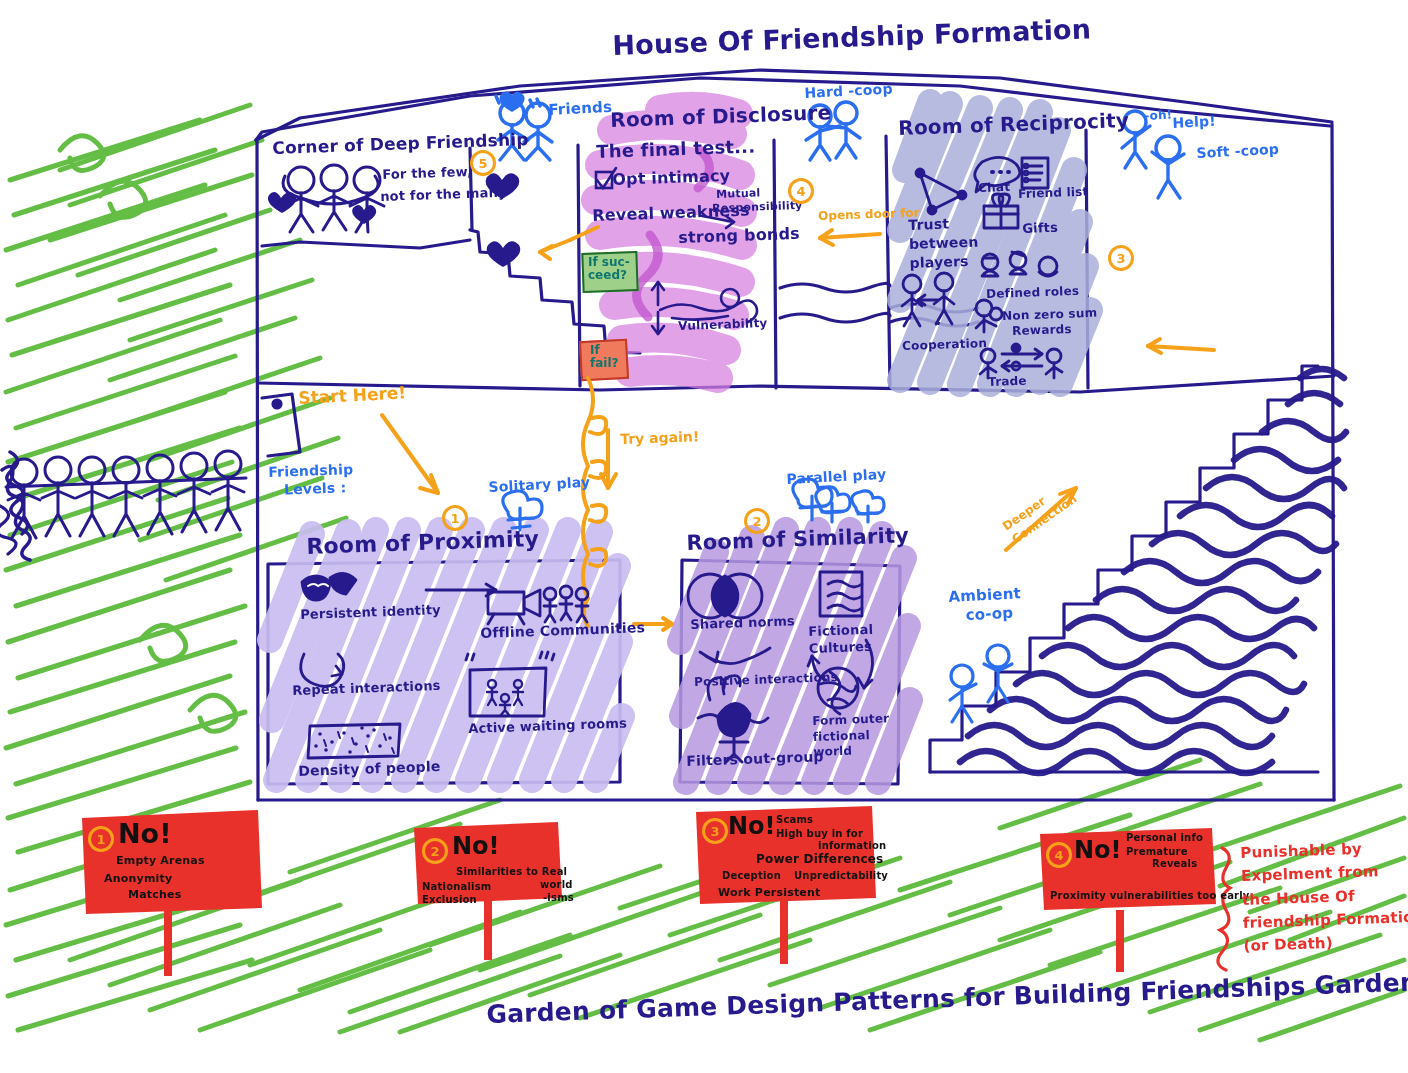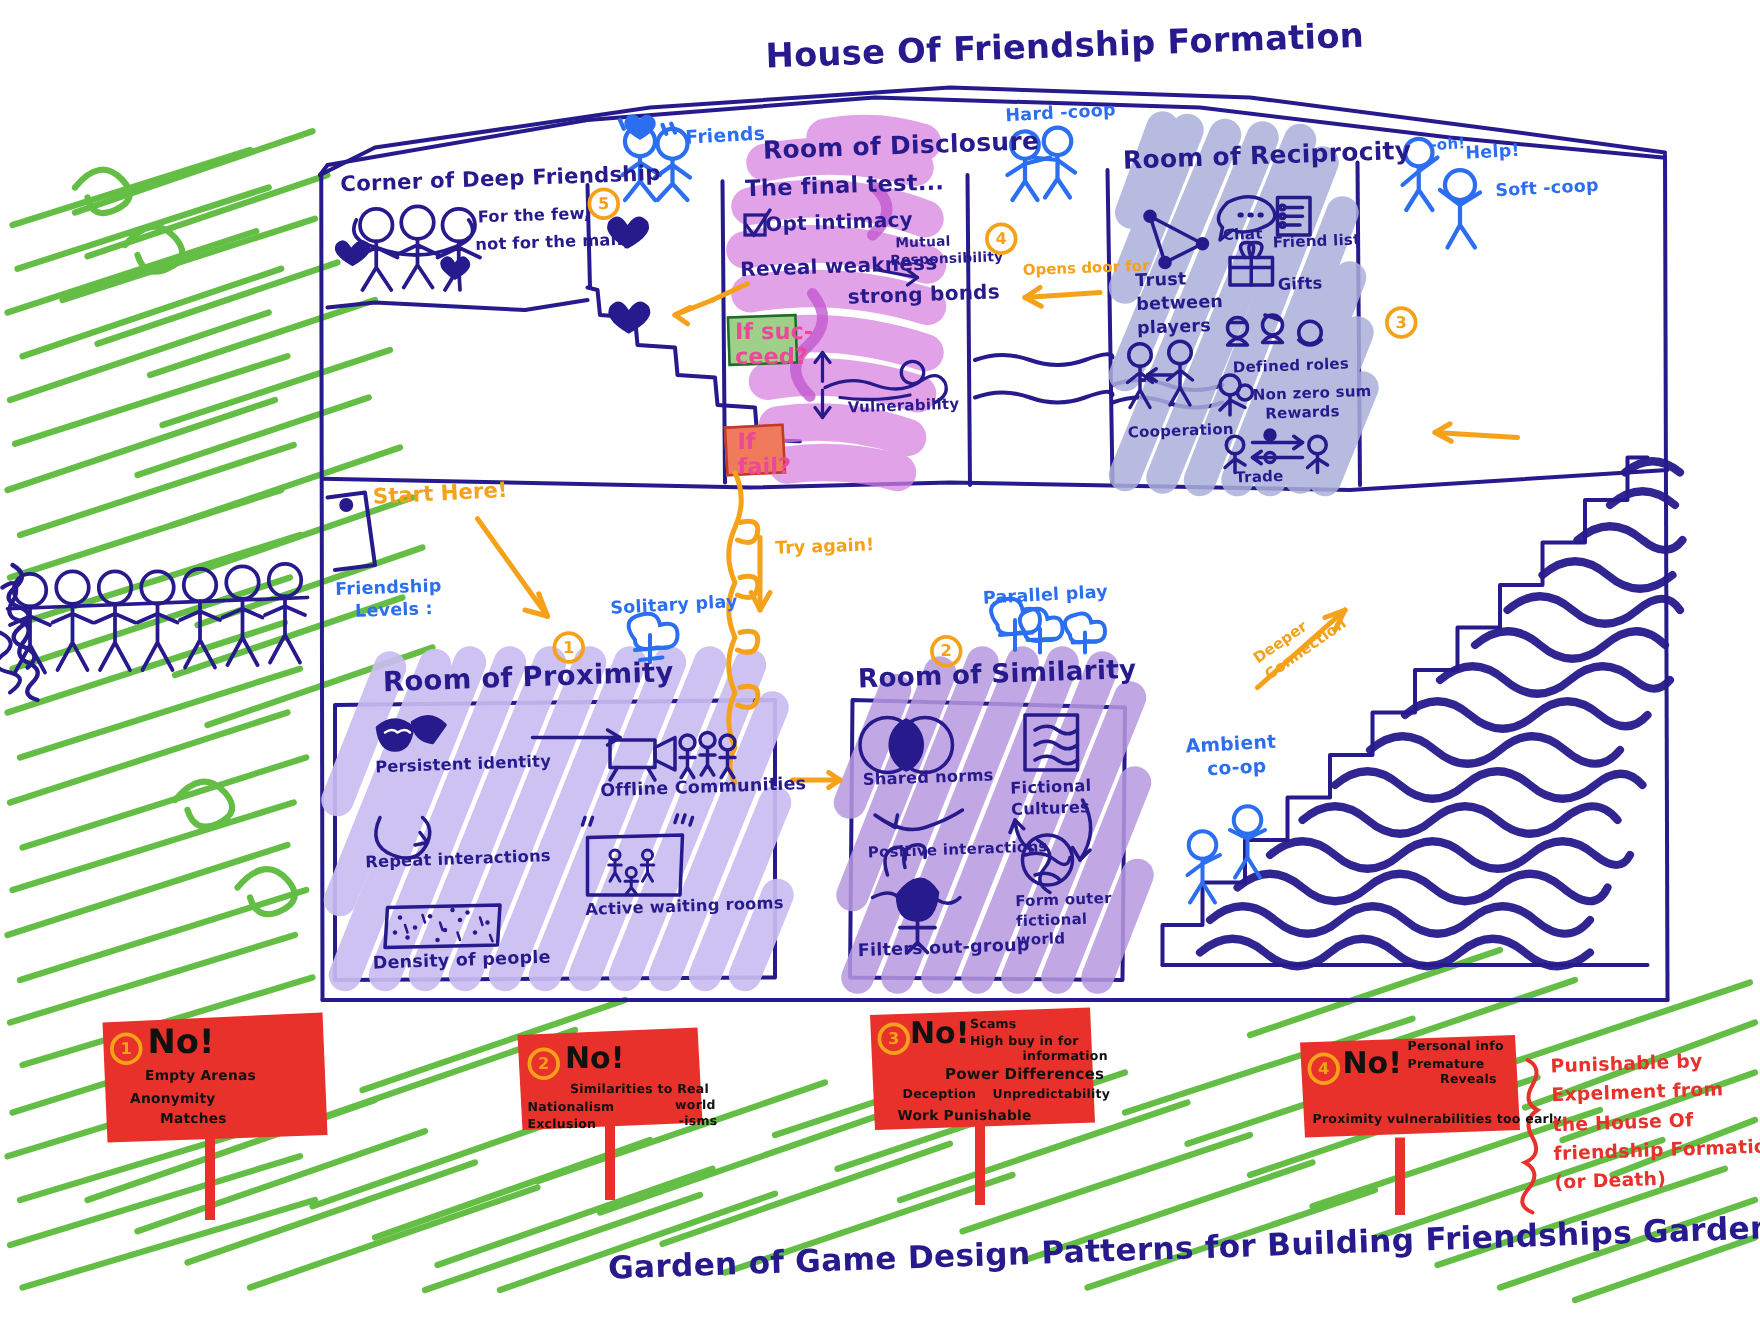--- a/index.html
+++ b/index.html
@@ -23,21 +23,21 @@
   .hand2{ font-family:"DejaVu Sans", sans-serif; font-weight:700; }
   .rot-3  { transform:rotate(-3deg); transform-origin:left top; }
   .rot-2  { transform:rotate(-2deg); transform-origin:left top; }
   .rot-35 { transform:rotate(-35deg);transform-origin:left top; }
 
   .sign-text { position:absolute; color:#111; font-weight:700; }
   .badge {
     position:absolute; width:26px; height:26px; border:3px solid #f5a11a; border-radius:50%;
     color:#f5a11a; font-weight:700; font-size:13px; display:flex; align-items:center; justify-content:center;
   }
-  .sticky-txt { position:absolute; color:#ec4899; font-weight:700; font-size:18px; line-height:1.1; }
+  .sticky-txt { position:absolute; color:#0f766e; font-weight:700; font-size:12px; line-height:1.1; }
 </style>
 </head>
 <body>
 
 <div id="stage">
 
   <svg class="layer" aria-hidden="true">
     <g stroke="#5cbb3c" stroke-width="5" fill="none" stroke-linecap="round" opacity="0.95">
 
       <path d="M10,180 L200,120 M14,215 L215,150 M6,250 L205,185 M18,285 L225,215 M8,320 L215,250"></path>
@@ -565,21 +565,21 @@
   <div class="sign-text hand" style="left:422px; top:894px; font-size:10px;">Exclusion</div>
 
   <div class="badge" style="left:702px; top:818px;">3</div>
   <div class="sign-text hand2" style="left:728px; top:812px; font-size:24px;">No!</div>
   <div class="sign-text hand" style="left:776px; top:814px; font-size:10px;">Scams</div>
   <div class="sign-text hand" style="left:776px; top:828px; font-size:10px;">High buy in for</div>
   <div class="sign-text hand" style="left:806px; top:840px; font-size:10px;margin-left:12px;">information</div>
   <div class="sign-text hand" style="left:756px; top:852px; font-size:12px;">Power Differences</div>
   <div class="sign-text hand" style="left:722px; top:870px; font-size:10px;">Deception</div>
   <div class="sign-text hand" style="left:794px; top:870px; font-size:10px;">Unpredictability</div>
-  <div class="sign-text hand" style="left:718px; top:886px; font-size:11px;">Work Punishable</div>
+  <div class="sign-text hand" style="left:718px; top:886px; font-size:11px;">Work Persistent</div>
 
   <div class="badge" style="left:1046px; top:842px;">4</div>
   <div class="sign-text hand2" style="left:1074px; top:836px; font-size:24px;">No!</div>
   <div class="sign-text hand" style="left:1126px; top:846px; font-size:10px;">Premature</div>
   <div class="sign-text hand" style="left:1142px; top:858px; font-size:10px;margin-left:10px;">Reveals</div>
   <div class="sign-text hand" style="left:1126px; top:832px; font-size:10px;">Personal info</div>
   <div class="sign-text hand" style="left:1050px; top:890px; font-size:10px;">Proximity vulnerabilities too early</div>
 
   <div class="txt hand red rot-2" style="left:1240px; top:842px; font-size:15px; line-height:1.55;">Punishable by
 Expelment from

